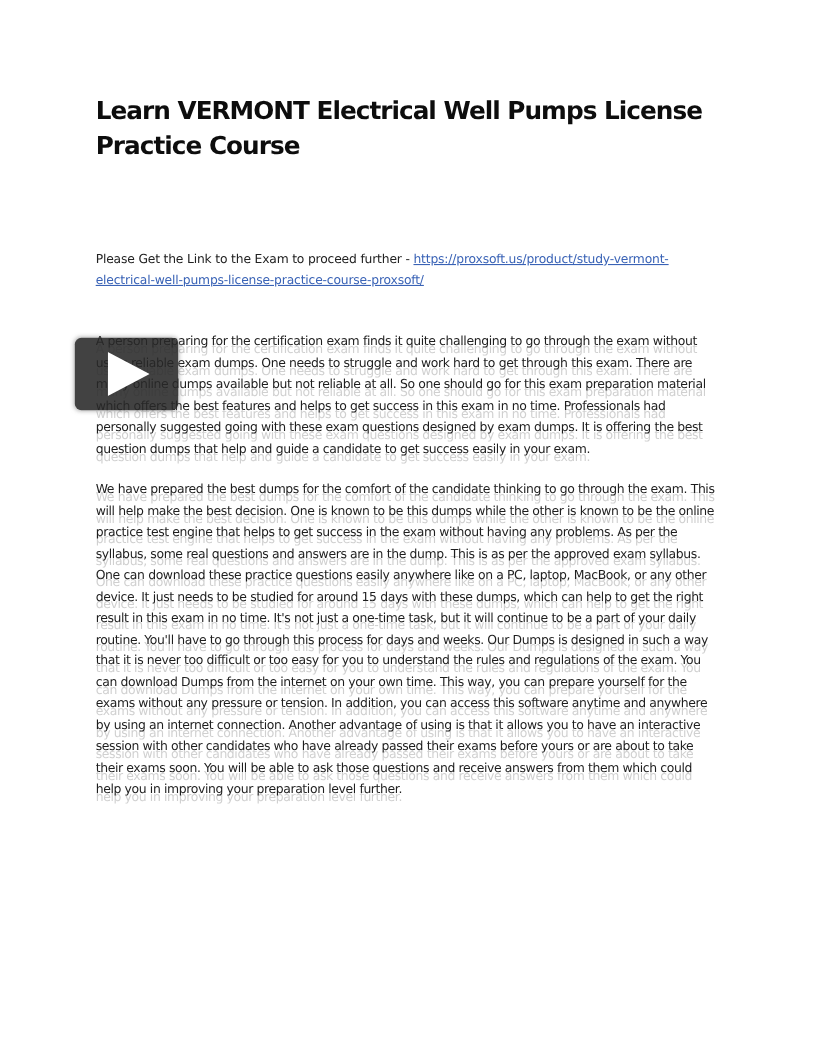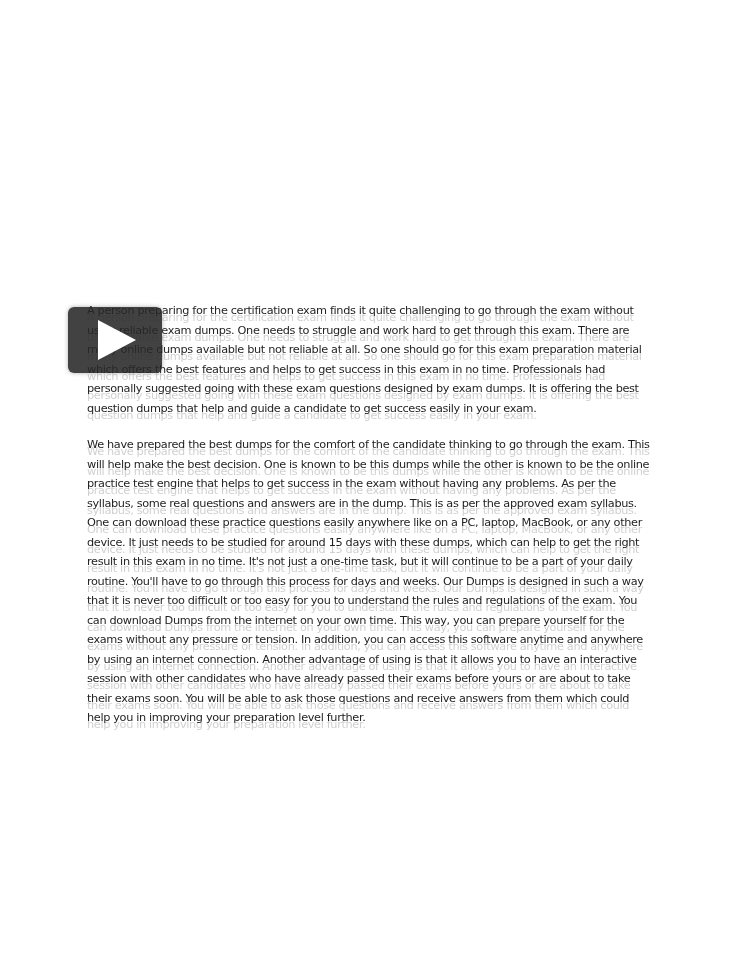--- a/index.html
+++ b/index.html
@@ -79,21 +79,23 @@
       position: absolute;
       left: 30px;
       top: 13px;
     }
   </style>
 </head>
 <body>
 
 <div class="page">
 
+  <h1 class="title">Learn VERMONT Electrical Well Pumps License Practice Course</h1>
 
+  <p class="intro"><span>Please Get the Link to the Exam to proceed further - </span><a>https://proxsoft.us/product/study-vermont-electrical-well-pumps-license-practice-course-proxsoft/</a></p>
 
   <p class="para para1">A person preparing for the certification exam finds it quite challenging to go through the exam without using reliable exam dumps. One needs to struggle and work hard to get through this exam. There are many online dumps available but not reliable at all. So one should go for this exam preparation material which offers the best features and helps to get success in this exam in no time. Professionals had personally suggested going with these exam questions designed by exam dumps. It is offering the best question dumps that help and guide a candidate to get success easily in your exam.</p>
 
   <p class="para para2">We have prepared the best dumps for the comfort of the candidate thinking to go through the exam. This will help make the best decision. One is known to be this dumps while the other is known to be the online practice test engine that helps to get success in the exam without having any problems. As per the syllabus, some real questions and answers are in the dump. This is as per the approved exam syllabus. One can download these practice questions easily anywhere like on a PC, laptop, MacBook, or any other device. It just needs to be studied for around 15 days with these dumps, which can help to get the right result in this exam in no time. It's not just a one-time task, but it will continue to be a part of your daily routine. You'll have to go through this process for days and weeks. Our Dumps is designed in such a way that it is never too difficult or too easy for you to understand the rules and regulations of the exam. You can download Dumps from the internet on your own time. This way, you can prepare yourself for the exams without any pressure or tension. In addition, you can access this software anytime and anywhere by using an internet connection. Another advantage of using is that it allows you to have an interactive session with other candidates who have already passed their exams before yours or are about to take their exams soon. You will be able to ask those questions and receive answers from them which could help you in improving your preparation level further.</p>
 
   <div class="play-button">
     <svg width="38" height="40" viewBox="0 0 38 40">
       <polygon points="0,0 38,20 0,40" fill="#ffffff"></polygon>
     </svg>
   </div>

